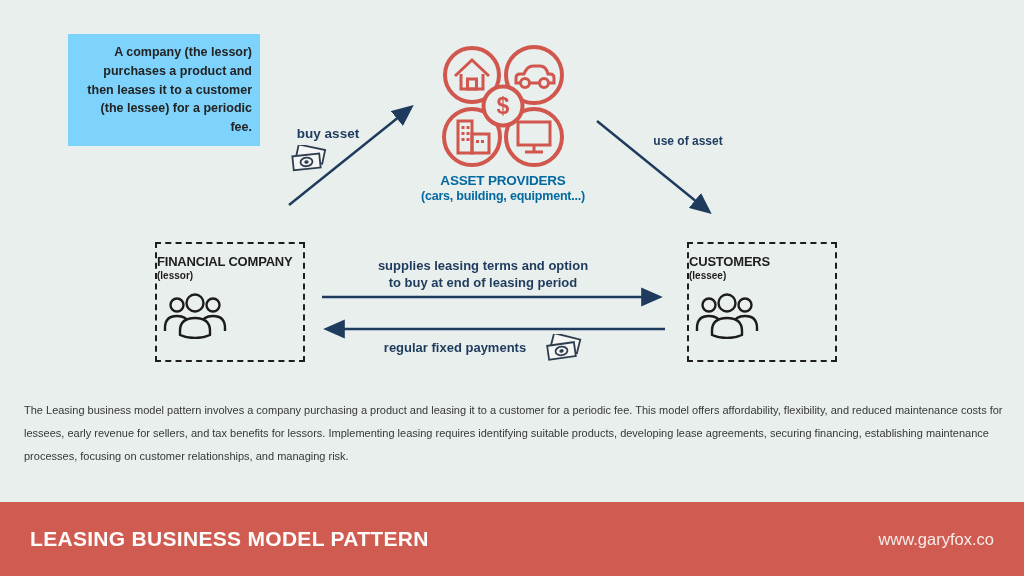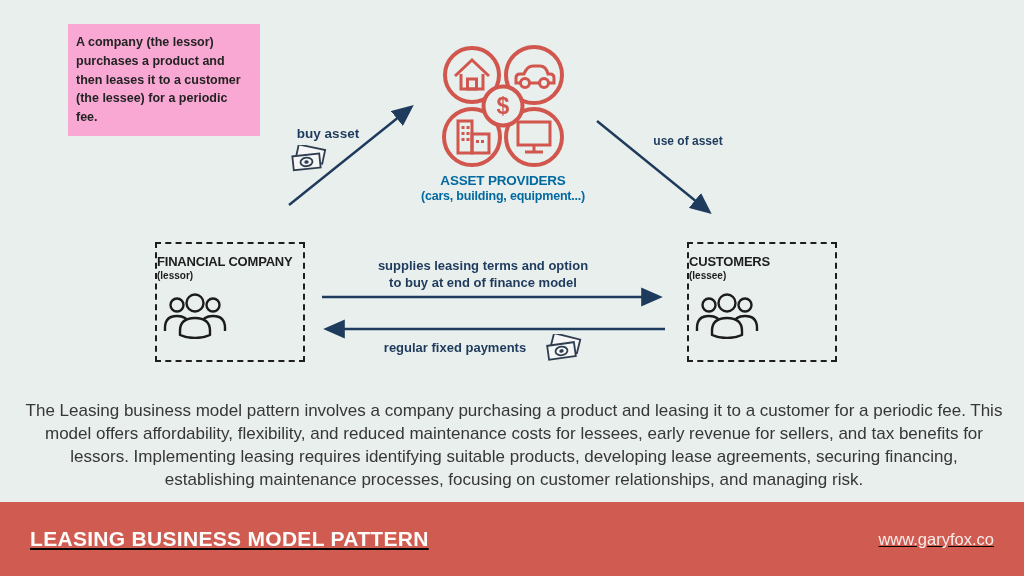--- a/index.html
+++ b/index.html
@@ -3,23 +3,23 @@
 <meta charset="utf-8">
 <style>
   html,body{margin:0;padding:0;background:#cfd6d4;}
   #slide{
     position:relative;width:1024px;height:576px;overflow:hidden;
     background:#e9efed;
     font-family:"Liberation Sans", sans-serif;
   }
   
   .info-box{
-    position:absolute;left:68px;top:24px;width:192px;min-height:60px;
-    background:#f9a8d4;padding:9px 8px;box-sizing:border-box;
-    color:#232323;font-size:12.5px;font-weight:700;line-height:1.5;text-align:left;
+    position:absolute;left:68px;top:34px;width:192px;min-height:60px;
+    background:#7dd3fc;padding:9px 8px;box-sizing:border-box;
+    color:#232323;font-size:12.5px;font-weight:700;line-height:1.5;text-align:right;
   }
   
   .asset-cluster{position:absolute;left:428px;top:33px;}
   .asset-label{
     position:absolute;left:383px;top:173px;width:240px;text-align:center;
     color:#0369a1;line-height:1.18;
   }
   .asset-label .t1{font-size:13.5px;font-weight:700;letter-spacing:-0.2px;}
   .asset-label .t2{font-size:12.5px;font-weight:700;letter-spacing:-0.2px;}
   
@@ -39,27 +39,27 @@
   #lbl-buy{left:288px;top:126px;width:80px;font-size:13.5px;text-align:center;}
   #lbl-use{left:638px;top:134px;width:100px;font-size:12px;text-align:center;}
   #lbl-supplies{left:318px;top:257px;width:330px;font-size:13px;text-align:center;line-height:1.32;}
   #lbl-payments{left:370px;top:340px;width:170px;font-size:13px;text-align:center;}
   .money{position:absolute;}
   #money-buy{left:290px;top:145px;}
   #money-pay{left:545px;top:334px;}
   
   .description{
     position:absolute;left:24px;top:399px;width:980px;
-    color:#373737;font-size:17px;line-height:23px;text-align:center;
+    color:#373737;font-size:11px;line-height:23px;
   }
   
   .footer{
     position:absolute;left:0;top:502px;width:1024px;height:74px;background:#d05b51;
     display:flex;align-items:center;justify-content:space-between;
-    padding:0 30px;box-sizing:border-box;text-decoration:underline;
+    padding:0 30px;box-sizing:border-box;
   }
   .footer .footer-title{color:#fdfcfb;font-size:21px;font-weight:700;letter-spacing:0.3px;}
   .footer .footer-url{color:#f6edeb;font-size:16.5px;font-weight:400;}
 </style>
 </head>
 <body>
 
 <div id="slide">
 
   <div class="info-box">
@@ -157,21 +157,21 @@
     <line x1="289" y1="205" x2="410" y2="108" stroke="#1e3a5c" stroke-width="2.4" marker-end="url(#ah)"></line>
     <line x1="597" y1="121" x2="708" y2="211" stroke="#1e3a5c" stroke-width="2.4" marker-end="url(#ah)"></line>
     <line x1="322" y1="297" x2="658" y2="297" stroke="#1e3a5c" stroke-width="2.4" marker-end="url(#ah)"></line>
     <line x1="665" y1="329" x2="328" y2="329" stroke="#1e3a5c" stroke-width="2.4" marker-end="url(#ah)"></line>
   </svg>
 
   <div class="flow-label" id="lbl-buy">buy asset</div>
   <div class="flow-label" id="lbl-use">use of asset</div>
   <div class="flow-label" id="lbl-supplies">
     <div>supplies leasing terms and option</div>
-    <div>to buy at end of finance model</div>
+    <div>to buy at end of leasing period</div>
   </div>
   <div class="flow-label" id="lbl-payments">regular fixed payments</div>
 
   <svg class="money" id="money-buy" width="40" height="32" viewBox="0 0 40 32">
     <g stroke="#2e3d4f" stroke-width="1.8" fill="#f5f6f5">
       <rect x="7" y="2" width="27" height="14" transform="rotate(12 20 9)"></rect>
       <rect x="3" y="10" width="27" height="14" transform="rotate(-6 16 17)"></rect>
       <ellipse cx="16.5" cy="17" rx="6" ry="4.3" transform="rotate(-6 16 17)"></ellipse>
       <ellipse cx="16.5" cy="17" rx="2.2" ry="1.8" transform="rotate(-6 16 17)" fill="#2e3d4f" stroke="none"></ellipse>
     </g>

